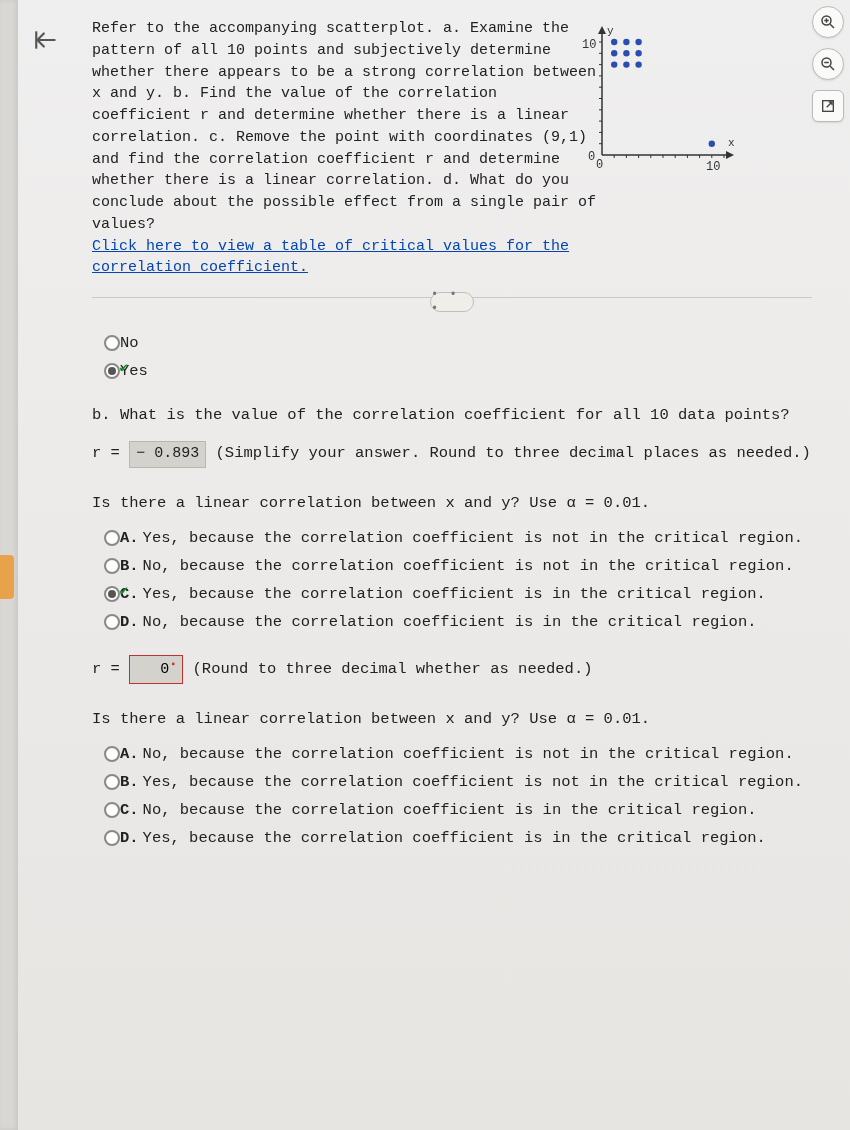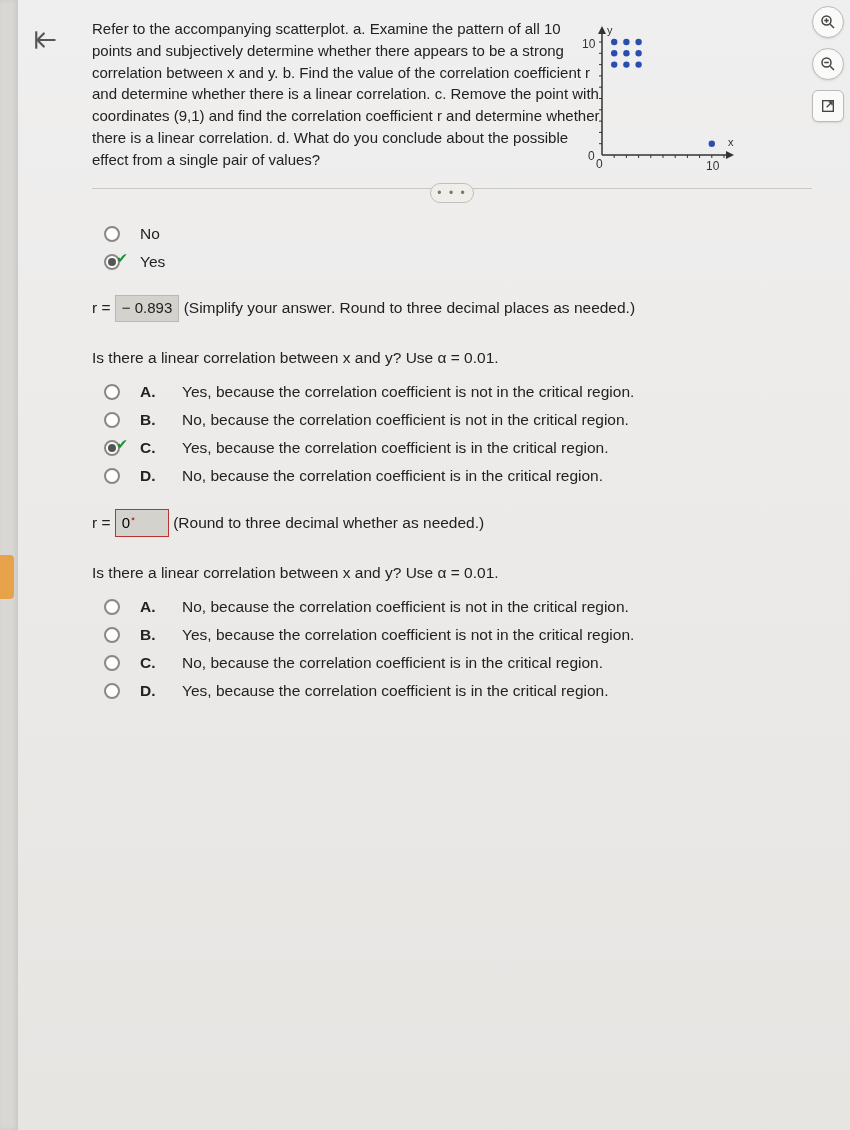--- a/index.html
+++ b/index.html
@@ -11,20 +11,21 @@
     overflow: hidden;
     position: relative;
     color: #222;
   }
   .page {
     background: linear-gradient(180deg, #f0efef 0%, #e6e5e2 100%);
     width: 100%;
     height: 100%;
     padding: 12px 20px 16px 12px;
     position: relative;
+    font-family: Liberation Mono, monospace;
   }
   .left-gutter {
     position: absolute;
     left: 0; top: 0;
     width: 18px; height: 100%;
     background: #d8d7d3;
     box-shadow: inset -2px 0 4px rgba(0,0,0,0.08);
   }
   .back-btn {
     position: absolute;
@@ -88,21 +89,21 @@
     border: 1px solid #c0bfbb;
     border-radius: 10px;
     margin: -12px auto 22px auto;
     background: #efeee9;
     display: flex; align-items: center; justify-content: center;
     font-size: 12px; letter-spacing: 2px; color: #777;
     cursor: pointer;
   }
   .q { font-size: 15.5px; line-height: 1.5; margin-bottom: 14px; }
   .opt-row {
-    display: flex; align-items: center; gap: 20px;
+    display: flex; align-items: center; gap: 0;
     margin: 10px 0 10px 12px;
     font-size: 15.5px;
   }
   .radio {
     width: 16px; height: 16px;
     border: 2px solid #888;
     border-radius: 50%;
     display: inline-flex; align-items: center; justify-content: center;
     flex: 0 0 auto;
     position: relative;
@@ -121,21 +122,21 @@
     color: #1b8f2f;
     font-size: 14px;
   }
   .ans-input {
     display: inline-block;
     background: #d3d2cd;
     padding: 1px 6px;
     border: 1px solid #b8b7b2;
     font-size: 15px;
     min-width: 54px;
-    text-align: left;
+    text-align: right;
   }
   .ans-input.err { border: 1px solid #b33; color: #000; position: relative; }
   .err-flag {
     color: #c43a2b;
     font-size: 10px;
     vertical-align: super;
     margin-left: 1px;
   }
   .sub { margin-top: 24px; }
   .opt-letter { font-weight: bold; margin-right: 4px; min-width: 18px; }
@@ -183,20 +184,21 @@
           <rect x="4" y="4" width="16" height="16" stroke="#444" stroke-width="2" fill="none"></rect>
           <path d="M10 14 L18 6 M13 6h5v5" stroke="#444" stroke-width="2" fill="none"></path>
         </svg>
     </div>
   </div>
 
   <div class="content">
     <div class="intro">
       <span>Refer to the accompanying scatterplot. a. Examine the pattern of all 10 points and subjectively determine whether there appears to be a strong correlation between x and y. b. Find the value of the correlation coefficient r and determine whether there is a linear correlation. c. Remove the point with coordinates (9,1) and find the correlation coefficient r and determine whether there is a linear correlation. d. What do you conclude about the possible effect from a single pair of values?</span>
       <br>
+      <span class="link">Click here to view a table of critical values for the correlation coefficient.</span>
 
       <div class="scatter-wrap">
         <svg id="scatter-svg" width="170" height="165" viewBox="0 0 170 165">
           <line x1="28" y1="10" x2="28" y2="135" stroke="#333" stroke-width="1.5"></line>
           <polygon points="28,6 24,14 32,14" fill="#333"></polygon>
           <line x1="28" y1="135" x2="155" y2="135" stroke="#333" stroke-width="1.5"></line>
           <polygon points="160,135 152,131 152,139" fill="#333"></polygon>
           <text x="33" y="14" font-size="11" fill="#333">y</text>
           <text x="154" y="126" font-size="11" fill="#333">x</text>
           <text x="8" y="28" font-size="12" fill="#333">10</text>
@@ -250,20 +252,21 @@
     </div>
     <div class="opt-row">
       <span class="radio sel">
           <span class="check-mark">✔</span>
         </span>
       <span>Yes</span>
     </div>
 
     <div class="section-gap"></div>
 
+    <div class="q">b. What is the value of the correlation coefficient for all 10 data points?</div>
     <div class="q">
       <span>r =</span>
       <span class="ans-input">− 0.893</span>
       <span>(Simplify your answer. Round to three decimal places as needed.)</span>
     </div>
     <div class="q sub">Is there a linear correlation between x and y? Use α = 0.01.</div>
     <div class="opt-row">
         <span class="radio"></span>
         <span class="opt-letter">A.</span>
         <span>Yes, because the correlation coefficient is not in the critical region.</span>

